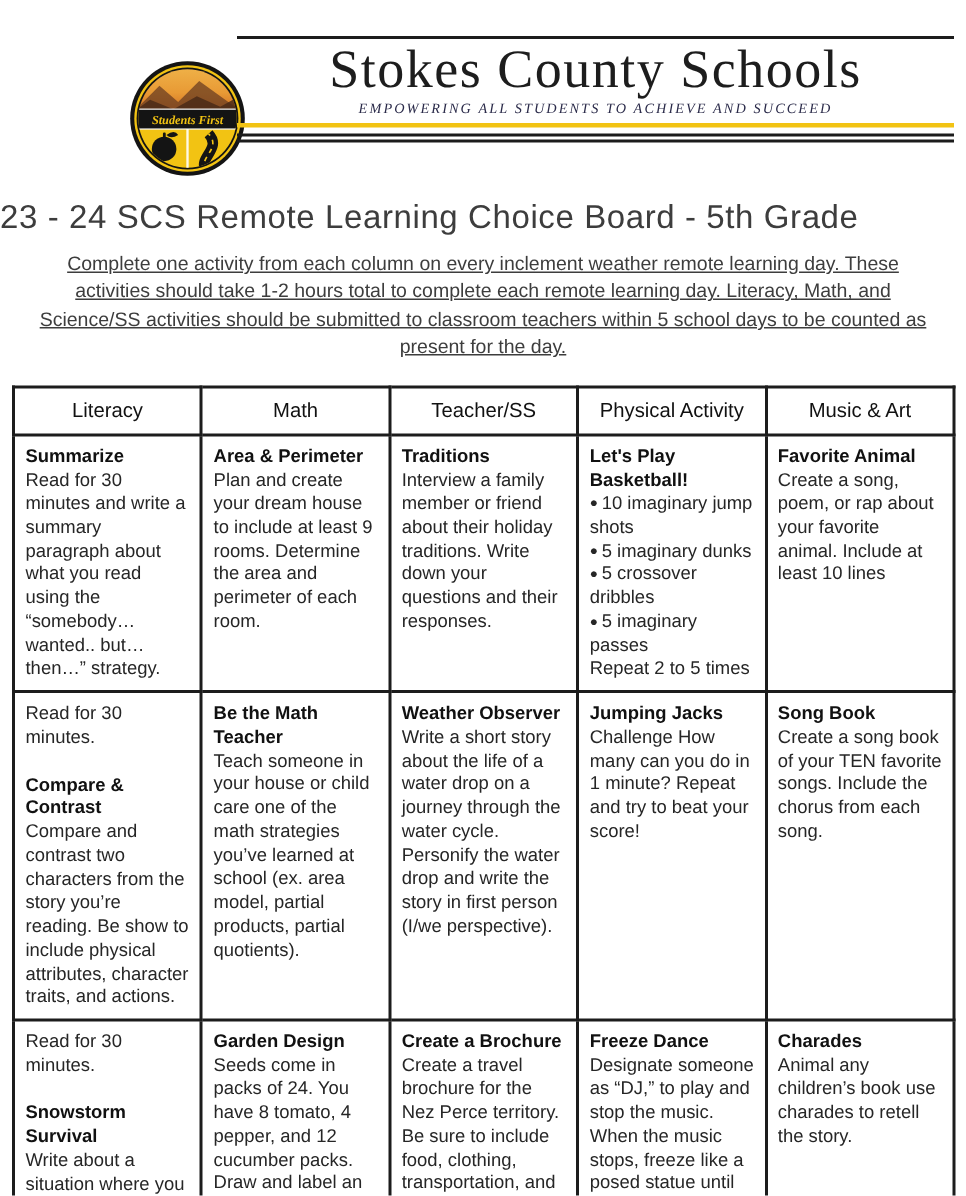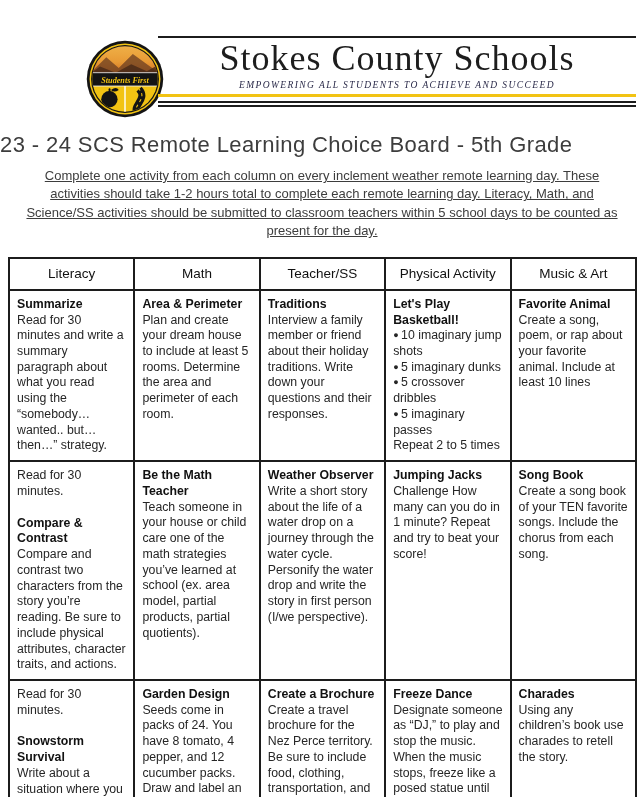--- a/index.html
+++ b/index.html
@@ -3,21 +3,21 @@
 <meta charset="utf-8">
 <style>
   html,body{margin:0;padding:0;}
   body{
     width:644px;height:797px;background:#ffffff;overflow:hidden;
     font-family:"Liberation Sans",sans-serif;color:#2e2e2e;position:relative;
   }
   
   .header{position:relative;height:122px;}
   .logo{position:absolute;left:86px;top:40px;width:78px;height:78px;}
-  .header-text{position:absolute;left:158px;top:36px;width:478px;}
+  .header-text{position:absolute;left:158px;top:24px;width:478px;}
   .topline{border-top:2px solid #1c1c1c;}
   .school-name{
     font-family:"Liberation Serif","DejaVu Serif",serif;font-weight:400;
     font-size:36px;letter-spacing:1px;color:#1d1d1d;text-align:center;
     margin:1px 0 0 0;line-height:1.1;
   }
   .tagline{
     font-family:Liberation Serif, serif;font-style:italic;
     font-size:9.5px;letter-spacing:1.4px;color:#2b2b4a;text-align:center;margin-top:1px;
   }
@@ -117,21 +117,21 @@
       </tr>
     </thead>
   <tbody id="board-body">
       <tr class="r0">
         <td>
           <div class="cell-title">Summarize</div>
           <div class="body">Read for 30 minutes and write a summary paragraph about what you read using the “somebody… wanted.. but… then…” strategy.</div>
         </td>
         <td>
           <div class="cell-title">Area &amp; Perimeter</div>
-          <div class="body">Plan and create your dream house to include at least 5 rooms. Determine the area and perimeter of each room.</div>
+          <div class="body">Plan and create your dream house to include at least 9 rooms. Determine the area and perimeter of each room.</div>
         </td>
         <td>
           <div class="cell-title">Traditions</div>
           <div class="body">Interview a family member or friend about their holiday traditions. Write down your questions and their responses.</div>
         </td>
         <td>
           <div class="cell-title">Let's Play Basketball!</div>
           <div class="bullet">10 imaginary jump shots</div>
           <div class="bullet">5 imaginary dunks</div>
           <div class="bullet">5 crossover dribbles</div>
@@ -140,21 +140,21 @@
         </td>
         <td>
           <div class="cell-title">Favorite Animal</div>
           <div class="body">Create a song, poem, or rap about your favorite animal. Include at least 10 lines</div>
         </td>
       </tr>
       <tr class="r1">
         <td>
           <div class="pre">Read for 30 minutes.</div>
           <div class="cell-title">Compare &amp; Contrast</div>
-          <div class="body">Compare and contrast two characters from the story you’re reading. Be sure to include physical attributes, character traits, and actions.</div>
+          <div class="body">Compare and contrast two characters from the story you’re reading. Be show to include physical attributes, character traits, and actions.</div>
         </td>
         <td>
           <div class="cell-title">Be the Math Teacher</div>
           <div class="body">Teach someone in your house or child care one of the math strategies you’ve learned at school (ex. area model, partial products, partial quotients).</div>
         </td>
         <td>
           <div class="cell-title">Weather Observer</div>
           <div class="body">Write a short story about the life of a water drop on a journey through the water cycle. Personify the water drop and write the story in first person (I/we perspective).</div>
         </td>
         <td>
@@ -179,17 +179,17 @@
         <td>
           <div class="cell-title">Create a Brochure</div>
           <div class="body">Create a travel brochure for the Nez Perce territory. Be sure to include food, clothing, transportation, and children’s activities.</div>
         </td>
         <td>
           <div class="cell-title">Freeze Dance</div>
           <div class="body">Designate someone as “DJ,” to play and stop the music. When the music stops, freeze like a posed statue until the music starts again.</div>
         </td>
         <td>
           <div class="cell-title">Charades</div>
-          <div class="body">Using any children’s book use charades to retell the story.</div>
+          <div class="body">Animal any children’s book use charades to retell the story.</div>
         </td>
       </tr>
     </tbody>
 </table>
 
 </body></html>

